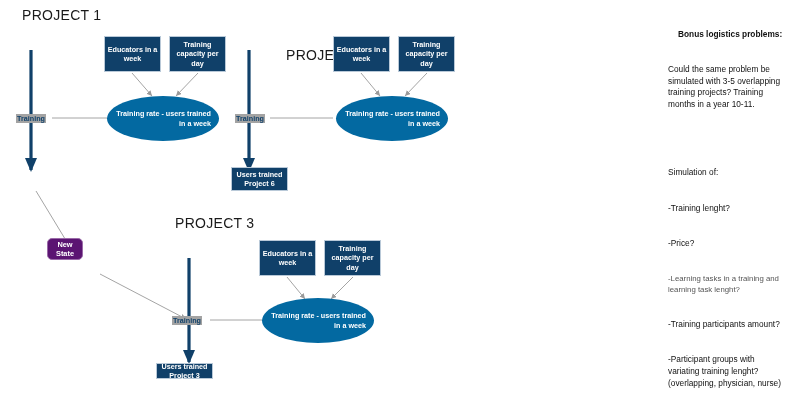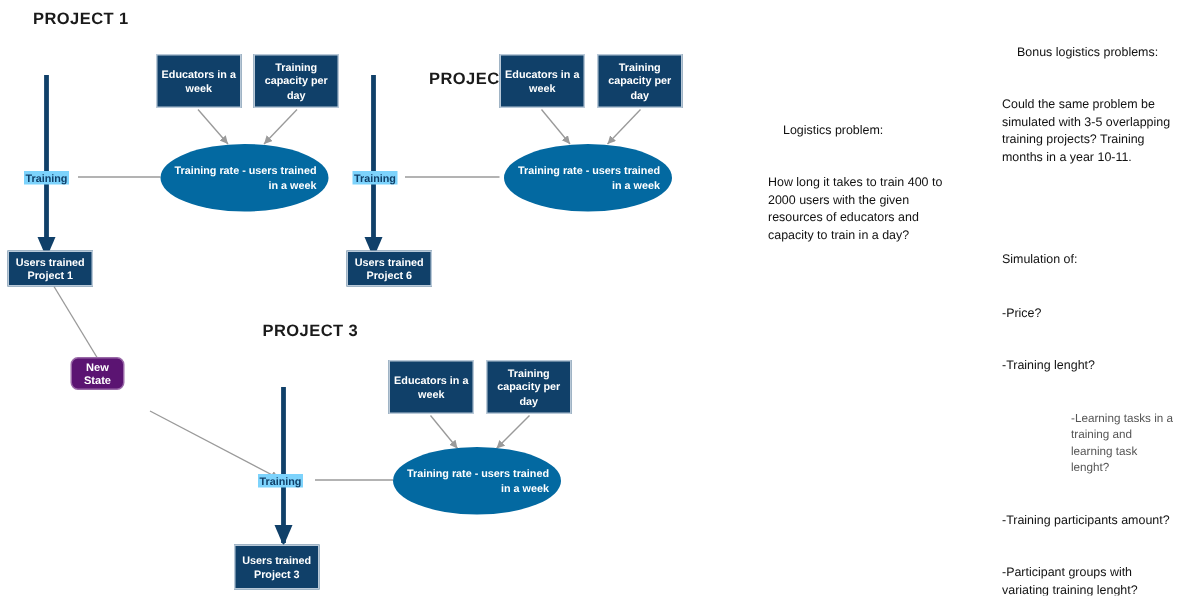--- a/index.html
+++ b/index.html
@@ -23,22 +23,22 @@
   .svg-layer {
     position: absolute;
     left: 0; top: 0;
     width: 800px;
     height: 397px;
     pointer-events: none;
   }
   
   .project-title {
     position: absolute;
-    font-size: 11px;
-    font-weight: bold;
+    font-size: 14px;
+    font-weight: normal;
     color: #1a1a1a;
     letter-spacing: 0.3px;
     white-space: nowrap;
   }
   
   .stock-box {
     position: absolute;
     background: #104069;
     border: 1px solid #b9c9d8;
     color: #ffffff;
@@ -84,36 +84,36 @@
     box-sizing: border-box;
     padding: 0 8px;
   }
   
   .flow-label {
     position: absolute;
     font-size: 7.2px;
     font-weight: bold;
     color: #104069;
     white-space: nowrap;
-    background: #7dd3fc;
+    background: #a3a3a3;
     padding: 0 1px;
   }
   
   .note {
     position: absolute;
     font-size: 8.3px;
     line-height: 1.42;
     color: #111111;
     white-space: pre-wrap;
   }
   .note-title {
-    font-weight: normal;
+    font-weight: bold;
     padding-left: 10px;
   }
-  .note .dim { color: #555555; font-size: 7.8px; margin-left: 46px; }
+  .note .dim { color: #555555; font-size: 7.8px; }
 </style>
 </head>
 <body>
 
 <div id="canvas">
 
   <svg class="svg-layer" viewBox="0 0 800 397" width="800" height="397">
     <defs>
       <marker id="gray-arrow" markerWidth="7" markerHeight="7" refX="6" refY="3" orient="auto">
         <path d="M0,0 L6,3 L0,6 z" fill="#9a9a9a"></path>
@@ -155,23 +155,20 @@
   <div class="stock-box" style="left:104px; top:36px; width:57px; height:36px;">
     <span>Educators in a week</span>
   </div>
   <div class="stock-box" style="left:169px; top:36px; width:57px; height:36px;">
     <span>Training capacity per day</span>
   </div>
   <div class="rate-ellipse" style="left:107px; top:96px; width:112px; height:45px;">
     <span>Training rate - users trained in a week</span>
   </div>
   <div class="flow-label" style="left:16px; top:114px;">Training</div>
-  <div class="stock-box" style="left:5px; top:167px; width:57px; height:24px;">
-    <span>Users trained Project 1</span>
-  </div>
 
   <div class="stock-box" style="left:333px; top:36px; width:57px; height:36px;">
     <span>Educators in a week</span>
   </div>
   <div class="stock-box" style="left:398px; top:36px; width:57px; height:36px;">
     <span>Training capacity per day</span>
   </div>
   <div class="rate-ellipse" style="left:336px; top:96px; width:112px; height:45px;">
     <span>Training rate - users trained in a week</span>
   </div>
@@ -187,34 +184,30 @@
   <div class="stock-box" style="left:259px; top:240px; width:57px; height:36px;">
     <span>Educators in a week</span>
   </div>
   <div class="stock-box" style="left:324px; top:240px; width:57px; height:36px;">
     <span>Training capacity per day</span>
   </div>
   <div class="rate-ellipse" style="left:262px; top:298px; width:112px; height:45px;">
     <span>Training rate - users trained in a week</span>
   </div>
   <div class="flow-label" style="left:172px; top:316px;">Training</div>
-  <div class="stock-box" style="left:156px; top:363px; width:57px; height:30px;">
+  <div class="stock-box" style="left:156px; top:363px; width:57px; height:16px;">
     <span>Users trained Project 3</span>
   </div>
 
-  <div class="note" style="left:512px; top:57px; width:120px;">
-    <div class="note-title">Logistics problem:</div>
-    <div>How long it takes to train 400 to 2000 users with the given resources of educators and capacity to train in a day?</div>
-  </div>
 
   <div class="note" style="left:668px; top:5px; width:116px;">
     <div class="note-title">Bonus logistics problems:</div>
     <div>Could the same problem be simulated with 3-5 overlapping training projects? Training months in a year 10-11.</div>
     <div style="height:9px;"></div>
     <div>Simulation of:</div>
+    <div>-Training lenght?</div>
     <div>-Price?</div>
-    <div>-Training lenght?</div>
     <div class="dim">-Learning tasks in a training and learning task lenght?</div>
     <div>-Training participants amount?</div>
     <div>-Participant groups with variating training lenght? (overlapping, physician, nurse)</div>
   </div>
 
 </div>
 
 </body></html>

